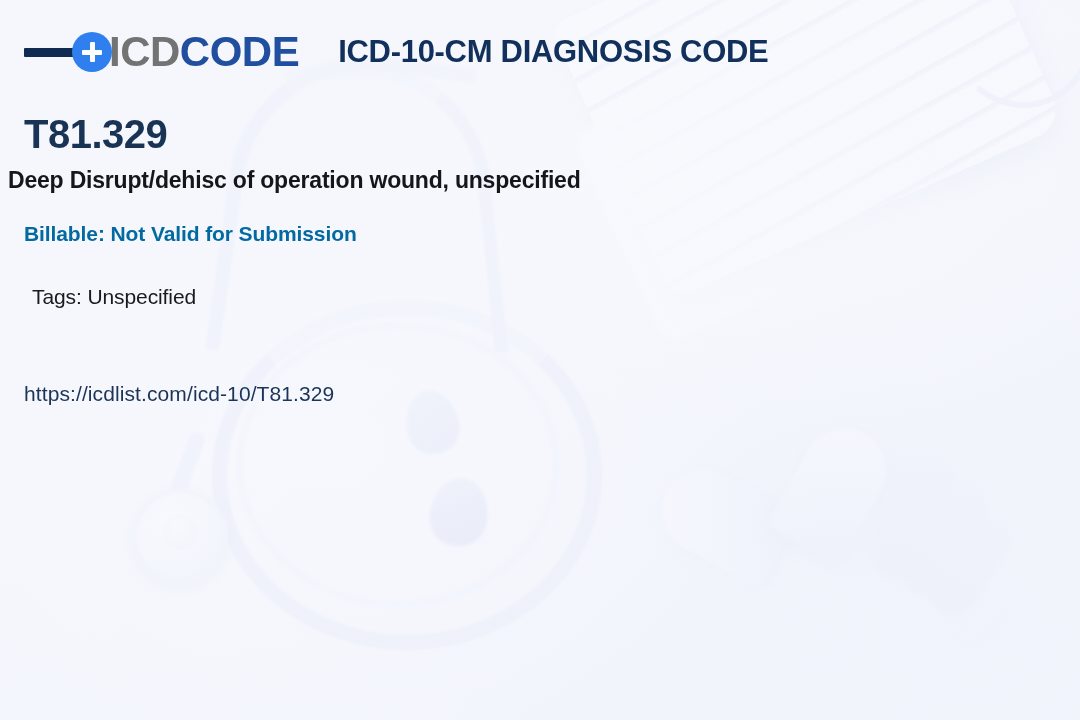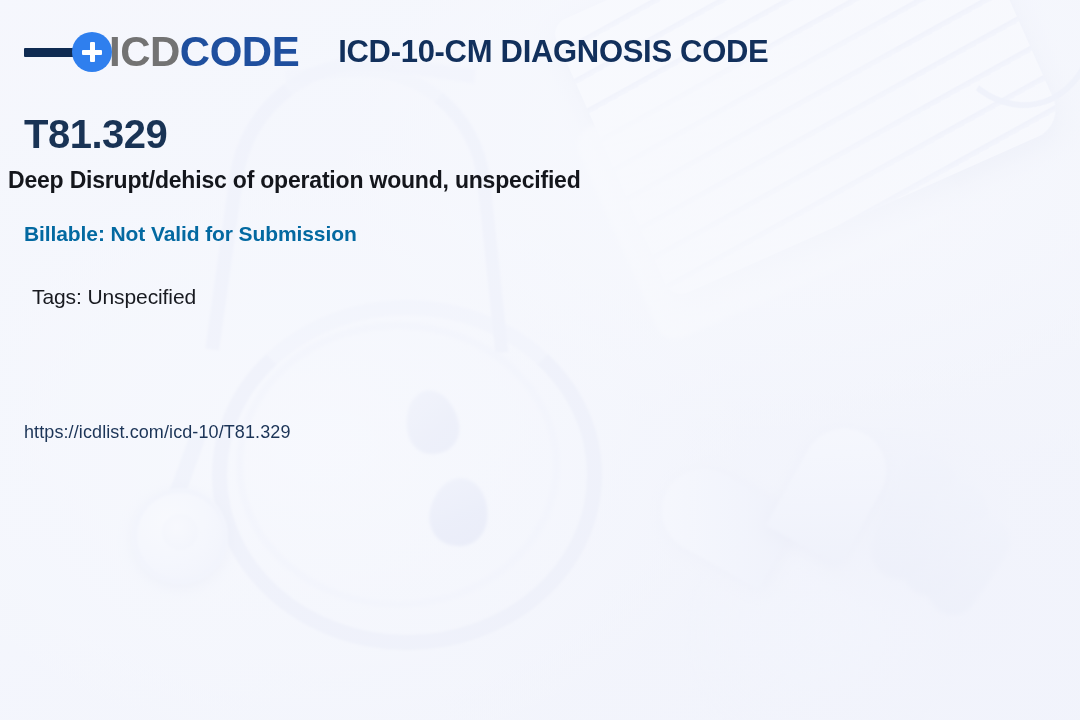--- a/index.html
+++ b/index.html
@@ -340,25 +340,24 @@
     font-size: 21px;
     font-weight: 400;
     color: #181a20;
     letter-spacing: -0.1px;
     margin-left: 8px;
   }
   .url {
     position: absolute;
     left: 24px;
     top: 382px;
-    font-size: 18px;
+    font-size: 21px;
     font-weight: 400;
     color: #1b3457;
     letter-spacing: 0.1px;
-    margin-top: 40px;
   }
 </style>
 </head>
 <body>
 
 <div class="card">
 
   <div class="bg-photo">
     <div class="wash"></div>
 

